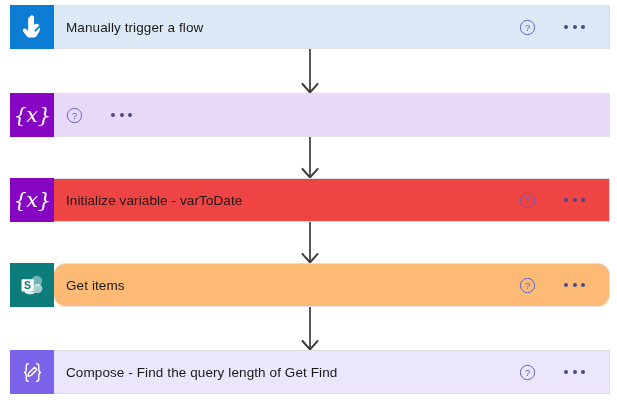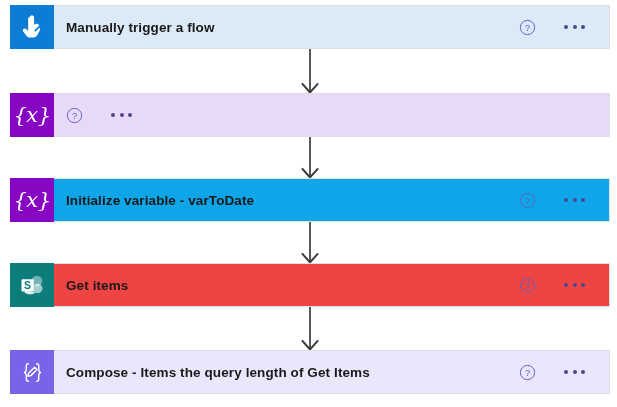--- a/index.html
+++ b/index.html
@@ -47,21 +47,20 @@
     padding-right: 10px;
   }
   .node-title {
     flex: 1 1 auto;
     font-size: 13.5px;
     color: #1b1a19;
     letter-spacing: 0.1px;
     white-space: nowrap;
     overflow: hidden;
     text-overflow: ellipsis;
-    font-weight: bold;
   }
   .node-actions {
     display: flex;
     align-items: center;
     gap: 26px;
     margin-right: 12px;
   }
   .help-icon {
     width: 17px;
     height: 17px;
@@ -140,21 +139,21 @@
             <i></i>
             <i></i>
           </span>
         </div>
       </div>
     </div>
     <div class="flow-node" style="top: 178px;">
       <div class="node-icon-tile" style="background: rgb(134, 6, 196);">
         <span class="glyph-braces">{x}</span>
       </div>
-      <div class="node-body" style="background: #0ea5e9;">
+      <div class="node-body" style="background: #ef4444;">
         <div class="node-title">Initialize variable - varToDate</div>
         <div class="node-actions">
           <span title="?">
             <svg class="help-icon" viewBox="0 0 20 20">
               <circle cx="10" cy="10" r="8.4" fill="none" stroke="#5b62c4" stroke-width="1.15"></circle>
               <text x="10" y="14.2" text-anchor="middle" font-family="&quot;Liberation Sans&quot;, sans-serif" font-size="11" fill="#5b62c4">?</text>
             </svg>
           </span>
           <span class="more-icon" title="•••">
             <i></i>
@@ -167,21 +166,21 @@
     <div class="flow-node" style="top: 263px;">
       <div class="node-icon-tile" style="background: rgb(13, 125, 124);">
         <svg viewBox="0 0 32 32" width="28" height="28">
           <circle cx="21.5" cy="11.5" r="6.2" fill="#ffffff" opacity="0.42"></circle>
           <circle cx="22.5" cy="20" r="5.4" fill="#ffffff" opacity="0.62"></circle>
           <path d="M9 20.5c3.4 2.6 7.6 3.6 11.6 3.1-2.2 2.4-5.6 3.6-9 2.9-1.6-.3-3-1-4.2-2 .6-1.2 1.1-2.6 1.6-4z" fill="#ffffff" opacity="0.85"></path>
           <rect x="4" y="9.5" width="14" height="14" rx="1.2" fill="#ffffff"></rect>
           <text x="11" y="20.3" text-anchor="middle" font-family="&quot;Liberation Sans&quot;, sans-serif" font-size="12" font-weight="bold" fill="#0d7d7c">S</text>
         </svg>
       </div>
-      <div class="node-body" style="background: #ef4444;">
+      <div class="node-body" style="background: #fdba74; border-radius: 12px;">
         <div class="node-title">Get items</div>
         <div class="node-actions">
           <span title="?">
             <svg class="help-icon" viewBox="0 0 20 20">
               <circle cx="10" cy="10" r="8.4" fill="none" stroke="#5b62c4" stroke-width="1.15"></circle>
               <text x="10" y="14.2" text-anchor="middle" font-family="&quot;Liberation Sans&quot;, sans-serif" font-size="11" fill="#5b62c4">?</text>
             </svg>
           </span>
           <span class="more-icon" title="•••">
             <i></i>
@@ -193,21 +192,21 @@
     </div>
     <div class="flow-node" style="top: 350px;">
       <div class="node-icon-tile" style="background: rgb(122, 99, 232);">
         <svg viewBox="0 0 32 32" width="27" height="27">
           <path d="M11.2 5.5c-2.1 0-2.6 1.1-2.6 3v4c0 1.7-.6 2.9-2.1 3.5 1.5.6 2.1 1.8 2.1 3.5v4c0 1.9.5 3 2.6 3" fill="none" stroke="#ffffff" stroke-width="1.7" stroke-linecap="round" stroke-linejoin="round"></path>
           <path d="M20.8 5.5c2.1 0 2.6 1.1 2.6 3v4c0 1.7.6 2.9 2.1 3.5-1.5.6-2.1 1.8-2.1 3.5v4c0 1.9-.5 3-2.6 3" fill="none" stroke="#ffffff" stroke-width="1.7" stroke-linecap="round" stroke-linejoin="round"></path>
           <path d="M18.6 9.7l2.7 2.7-7.3 7.3-3.4.7.7-3.4z" fill="none" stroke="#ffffff" stroke-width="1.7" stroke-linecap="round" stroke-linejoin="round"></path>
         </svg>
       </div>
       <div class="node-body" style="background: rgb(236, 230, 253);">
-        <div class="node-title">Compose - Items the query length of Get Items</div>
+        <div class="node-title">Compose - Find the query length of Get Find</div>
         <div class="node-actions">
           <span title="?">
             <svg class="help-icon" viewBox="0 0 20 20">
               <circle cx="10" cy="10" r="8.4" fill="none" stroke="#5b62c4" stroke-width="1.15"></circle>
               <text x="10" y="14.2" text-anchor="middle" font-family="&quot;Liberation Sans&quot;, sans-serif" font-size="11" fill="#5b62c4">?</text>
             </svg>
           </span>
           <span class="more-icon" title="•••">
             <i></i>
             <i></i>

